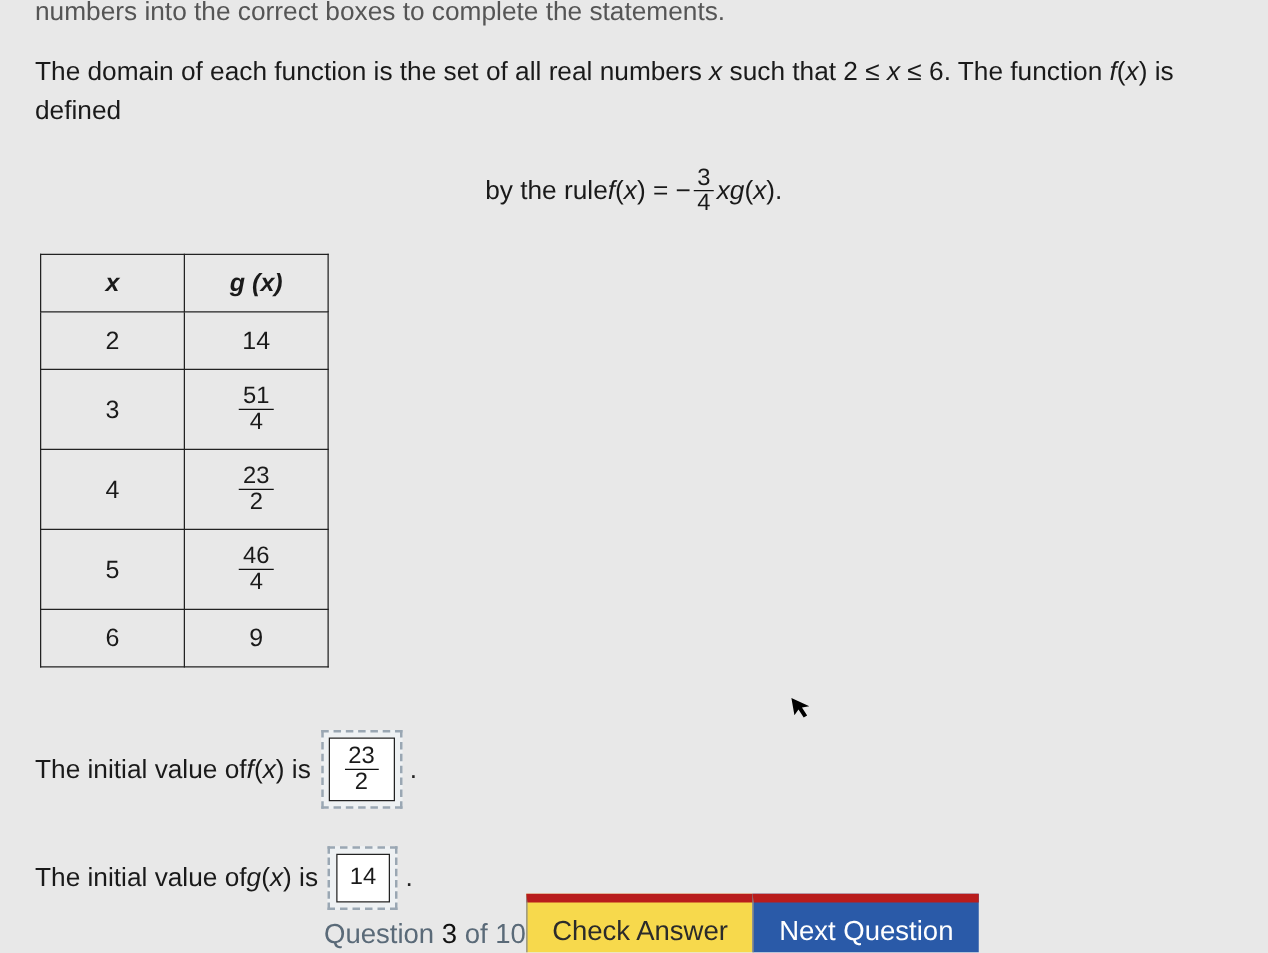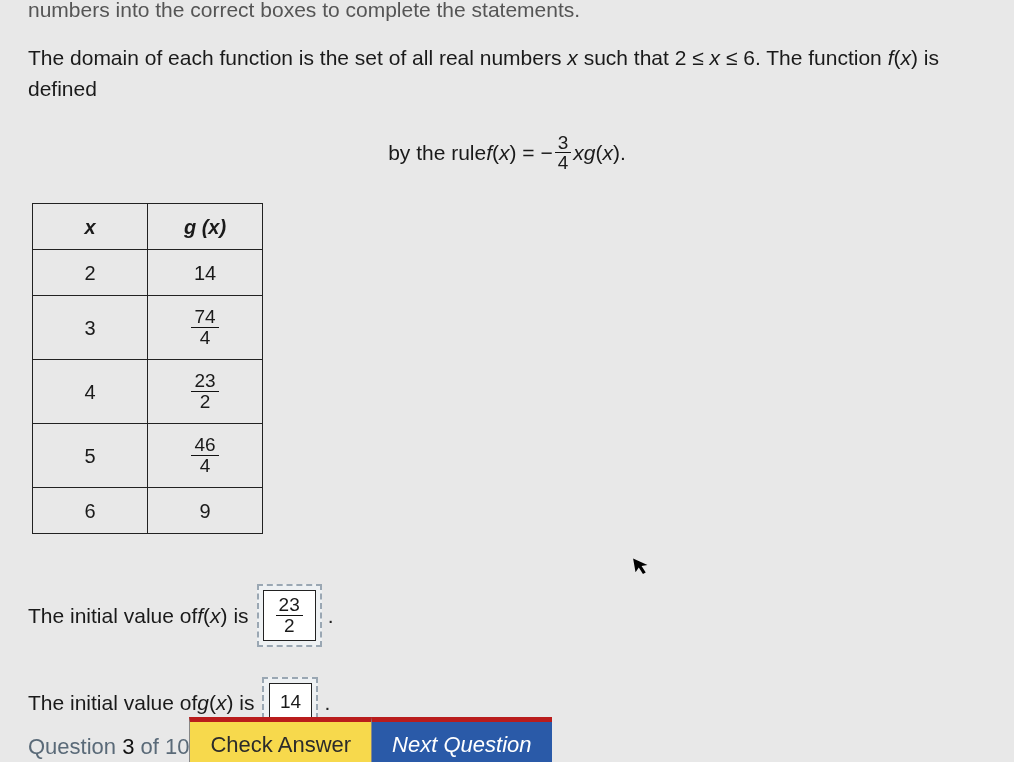--- a/index.html
+++ b/index.html
@@ -82,46 +82,45 @@
     justify-content:center;
   }
   .after-dot { margin-left:6px; color:#222;}
   .footer {
     position: absolute;
     bottom: 0;
     left: 0;
     right: 0;
     display: flex;
     align-items: flex-end;
-    justify-content: flex-start;
+    justify-content: center;
     padding: 0 0 0 28px;
   }
   .qcount {
     color: #5a6a78;
     font-size: 22px;
     padding-bottom: 2px;
   }
   .qcount .cur { color:#111; font-weight:500;}
   .buttons { display:flex; }
   .btn {
     font-size: 22px;
     padding: 10px 20px 4px 20px;
-    border-top: 5px solid #b91c1c;
+    border-top: 7px solid #b91c1c;
     border-left: 1px solid #888;
     cursor: pointer;
     font-weight: 500;
   }
   .btn.check {
     background: #f7d94c;
     color: #2b2b2b;
   }
   .btn.next {
     background: #2a5aa8;
     color: #fff;
-    font-style: italic;
   }
   .cursor-arrow {
     position:absolute;
     left:634px; top:556px;
     font-size:18px; color:#000;
     transform: rotate(-10deg);
   }
 </style>
 </head>
 <body>
@@ -157,21 +156,21 @@
       <th><span class="italic">g (x)</span></th>
     </tr>
     <tr>
       <td class="short">2</td>
       <td class="short">14</td>
     </tr>
     <tr>
       <td>3</td>
       <td>
         <span class="frac">
-          <span class="num">74</span>
+          <span class="num">51</span>
           <span class="den">4</span>
         </span>
       </td>
     </tr>
     <tr>
       <td>4</td>
       <td>
         <span class="frac">
           <span class="num">23</span>
           <span class="den">2</span>

